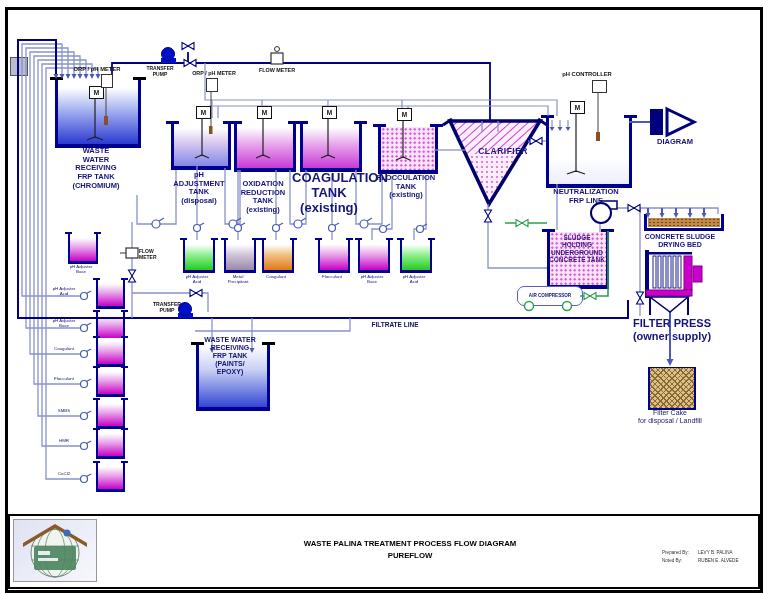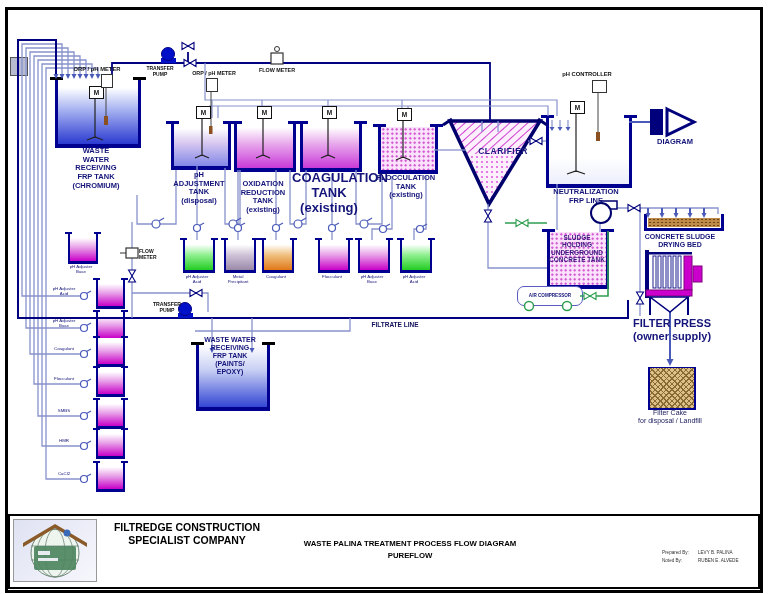--- a/index.html
+++ b/index.html
@@ -459,22 +459,20 @@
       <ellipse cx="41" cy="33" rx="18" ry="24" fill="none" stroke="#708878" stroke-width=".8"></ellipse>
       <line x1="17" y1="26" x2="65" y2="26" stroke="#708878" stroke-width=".8"></line>
       <line x1="17" y1="40" x2="65" y2="40" stroke="#708878" stroke-width=".8"></line>
       <rect x="20" y="26" width="42" height="24" rx="2" fill="#4e8560" opacity=".92"></rect>
       <rect x="24" y="31" width="12" height="4" fill="#e8ecf0"></rect>
       <rect x="24" y="38" width="20" height="3" fill="#e8ecf0"></rect>
       <path d="M9,27 L41,8 L73,27 L73,23 L41,4 L9,23 Z" fill="#8a5a28"></path>
       <circle cx="53" cy="13" r="3.5" fill="#3a6ab8"></circle>
     </svg>
   </div>
-  <div class="lbl blk" style="left:98px;top:521px;width:178px;font-size:10.5px;line-height:1.25;z-index:9;">FILTREDGE CONSTRUCTION
-SPECIALIST COMPANY</div>
   <div class="lbl blk" style="left:292px;top:538px;width:236px;font-size:7.8px;line-height:1.5;z-index:9;">WASTE PALINA TREATMENT PROCESS FLOW DIAGRAM
 PUREFLOW</div>
   <div class="abs" style="left:662px;top:550px;width:95px;z-index:9;font-size:4.6px;color:#333;font-family:'Liberation Sans',sans-serif;">
     <div style="display:flex;">
       <span style="width:36px;">Prepared By:</span>
       <span>LEVY B. PALINA</span>
     </div>
     <div style="display:flex;margin-top:3px;">
       <span style="width:36px;">Noted By:</span>
       <span>RUBEN E. ALVEDE</span>

